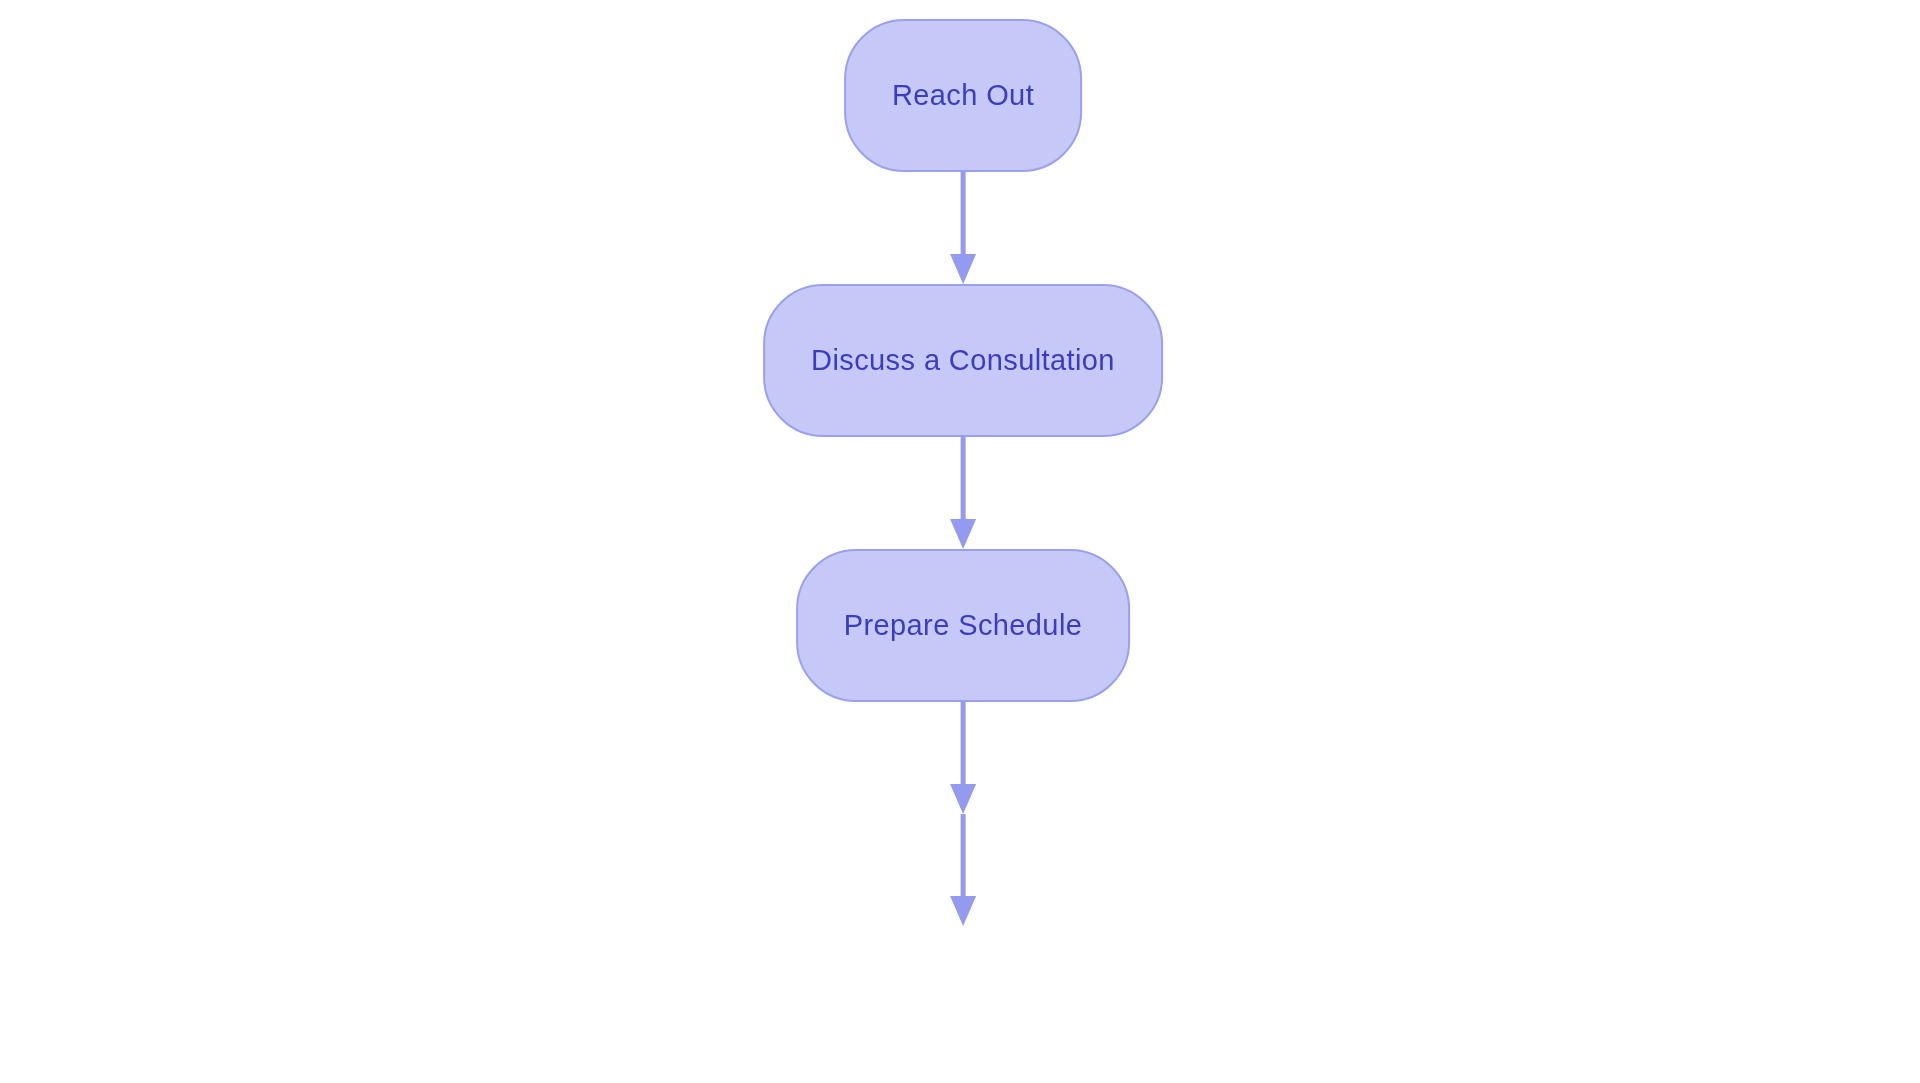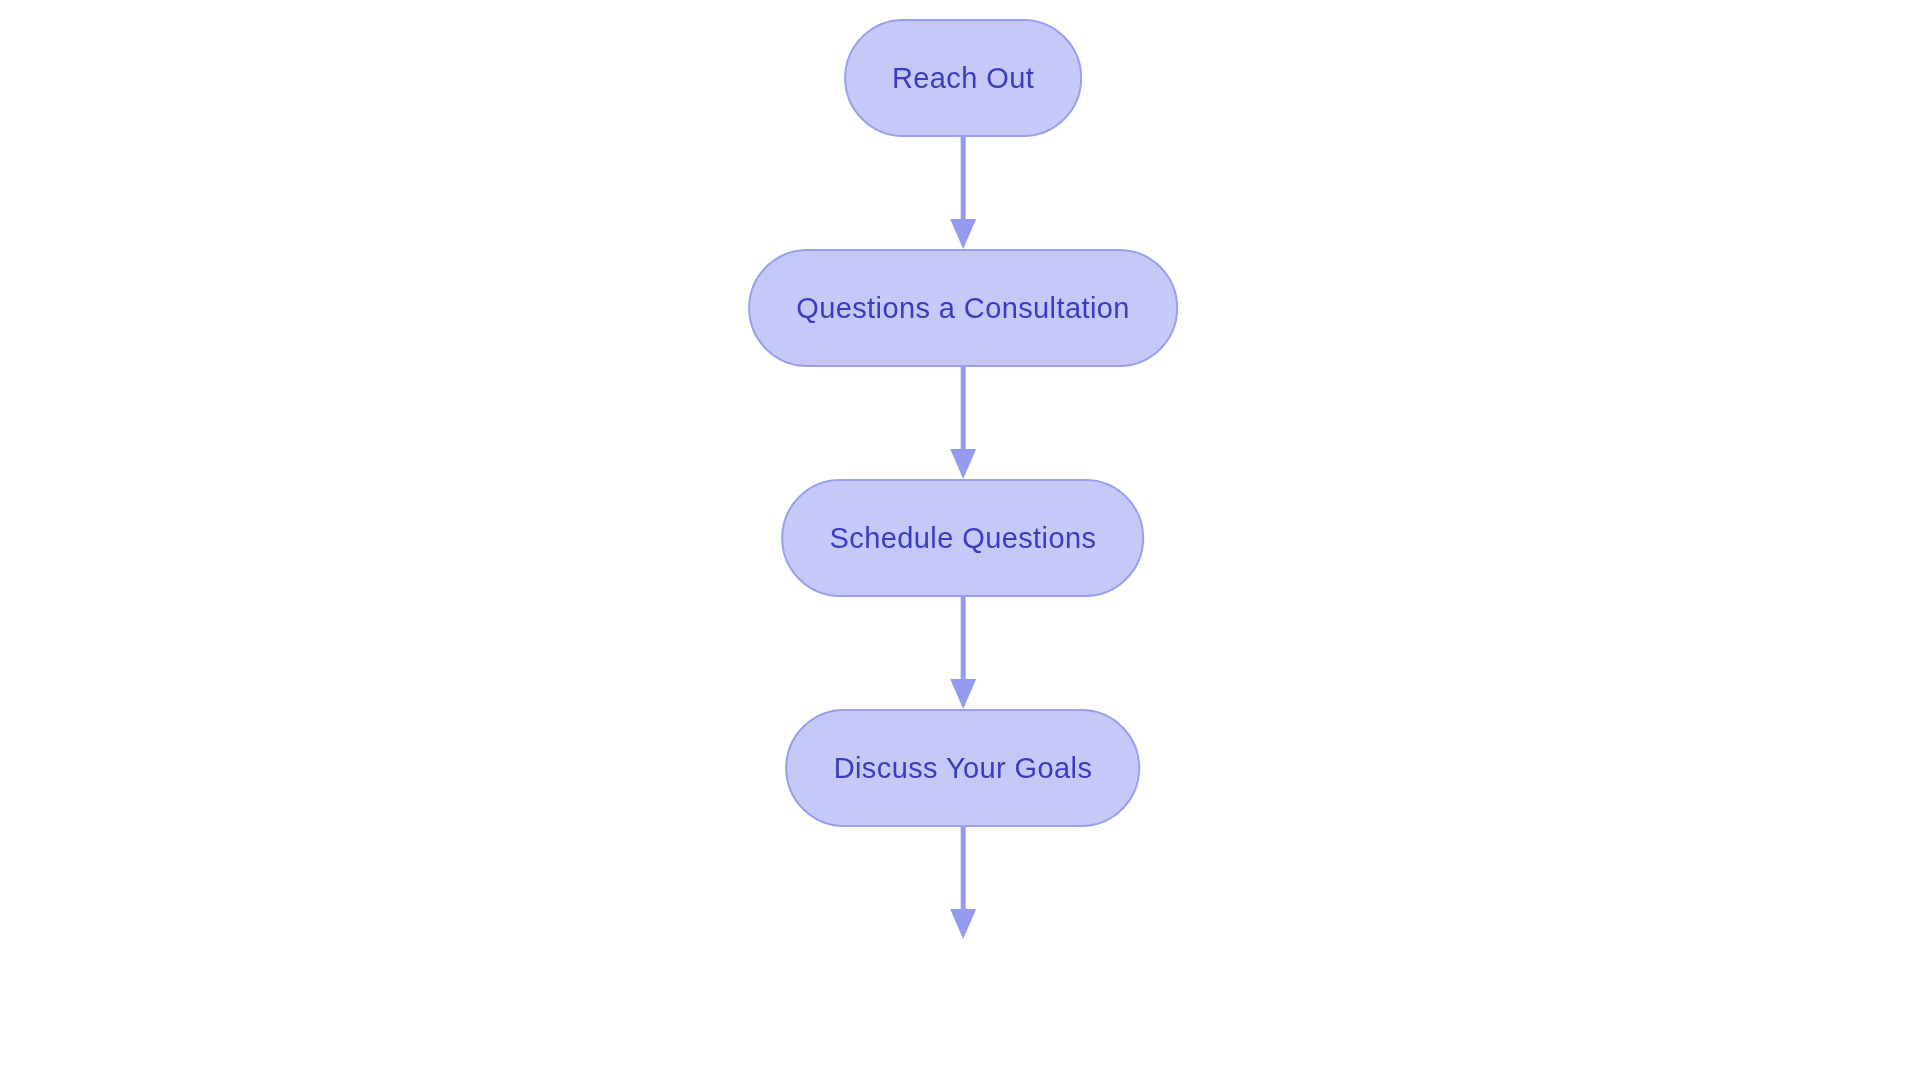--- a/index.html
+++ b/index.html
@@ -27,21 +27,21 @@
     top: 19px;
     transform: translateX(-50%);
     display: flex;
     flex-direction: column;
     align-items: center;
   }
   .flow-node {
     display: flex;
     align-items: center;
     justify-content: center;
-    height: 118px;
+    height: 153px;
     padding: 0 46px;
     background: var(--node-fill);
     border: 2px solid var(--node-border);
     border-radius: 60px;
     white-space: nowrap;
   }
   .flow-node .node-label {
     font-size: 29px;
     letter-spacing: 0.4px;
     color: var(--node-text);
@@ -64,40 +64,37 @@
     <div class="flow-node">
       <span class="node-label">Reach Out</span>
     </div>
 
     <svg class="edge-arrow" viewBox="0 0 28 112" xmlns="http://www.w3.org/2000/svg">
       <line class="stem" x1="14" y1="0" x2="14" y2="86"></line>
       <polygon class="head" points="1,82 27,82 14,112"></polygon>
     </svg>
 
     <div class="flow-node">
-      <span class="node-label">Questions a Consultation</span>
+      <span class="node-label">Discuss a Consultation</span>
     </div>
 
     <svg class="edge-arrow" viewBox="0 0 28 112" xmlns="http://www.w3.org/2000/svg">
       <line class="stem" x1="14" y1="0" x2="14" y2="86"></line>
       <polygon class="head" points="1,82 27,82 14,112"></polygon>
     </svg>
 
     <div class="flow-node">
-      <span class="node-label">Schedule Questions</span>
+      <span class="node-label">Prepare Schedule</span>
     </div>
 
     <svg class="edge-arrow" viewBox="0 0 28 112" xmlns="http://www.w3.org/2000/svg">
       <line class="stem" x1="14" y1="0" x2="14" y2="86"></line>
       <polygon class="head" points="1,82 27,82 14,112"></polygon>
     </svg>
 
-    <div class="flow-node">
-      <span class="node-label">Discuss Your Goals</span>
-    </div>
 
     <svg class="edge-arrow" viewBox="0 0 28 112" xmlns="http://www.w3.org/2000/svg">
       <line class="stem" x1="14" y1="0" x2="14" y2="86"></line>
       <polygon class="head" points="1,82 27,82 14,112"></polygon>
     </svg>
 
 
   </div>
 </div>
 

